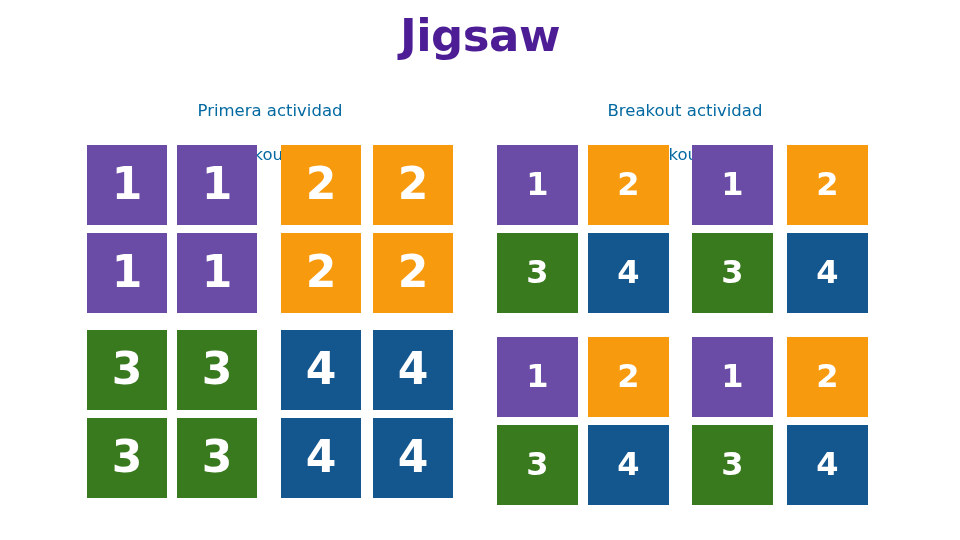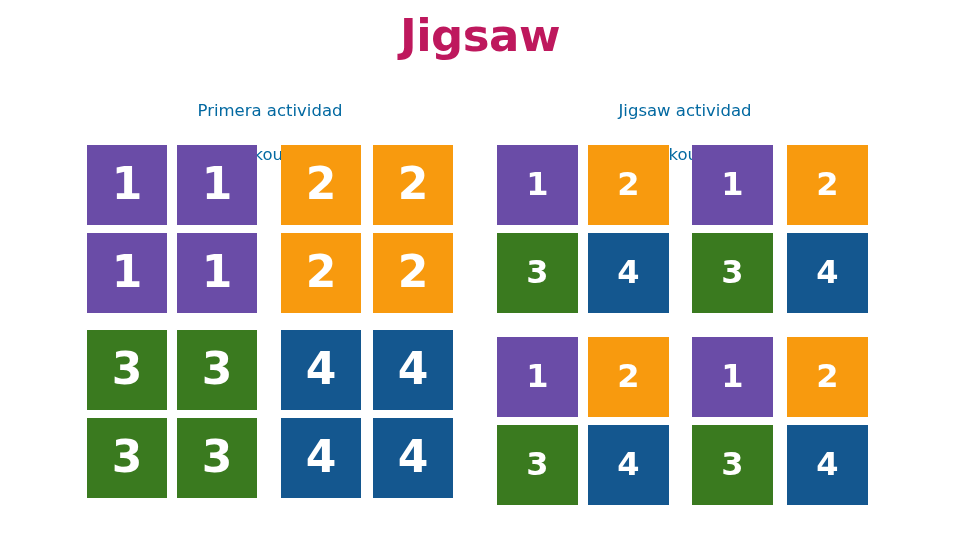--- a/index.html
+++ b/index.html
@@ -27,21 +27,21 @@
   .slide-title {
     position: absolute;
     left: 0;
     top: 12px;
     width: 960px;
     text-align: center;
     font-size: 45px;
     font-weight: 700;
     letter-spacing: -0.5px;
     line-height: 1.05;
-    color: #be185d;
+    color: #4c1d95;
   }
 
   .panel {
     position: absolute;
     top: 0;
     height: 540px;
   }
   .panel-left  { left: 60px;  width: 420px; }
   .panel-right { left: 470px; width: 430px; }
 
@@ -144,21 +144,21 @@
           <span class="tile-num">4</span>
         </div>
         <div class="tile" style="left: 313px; top: 273px; background: rgb(20, 87, 143);">
           <span class="tile-num">4</span>
         </div>
       </div>
   </div>
 
   <div class="panel panel-right">
     <div class="panel-heading">
-      <span class="hl">Jigsaw actividad</span>
+      <span class="hl">Breakout actividad</span>
       <span class="hl">en Breakout Rooms</span>
     </div>
     <div class="grid grid-right" id="grid-segunda">
         <div class="tile" style="left: 27px; top: 0px; background: rgb(106, 76, 167);">
           <span class="tile-num">1</span>
         </div>
         <div class="tile" style="left: 118px; top: 0px; background: rgb(248, 154, 14);">
           <span class="tile-num">2</span>
         </div>
         <div class="tile" style="left: 222px; top: 0px; background: rgb(106, 76, 167);">

